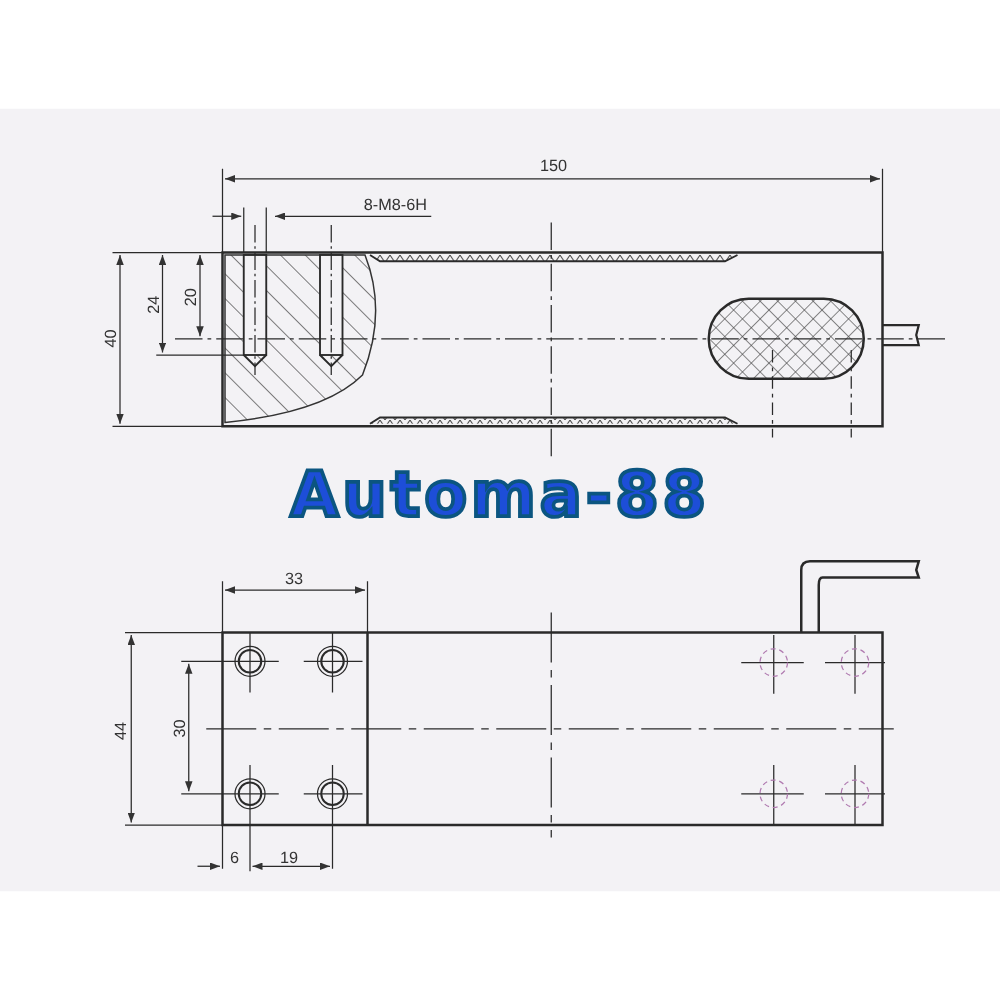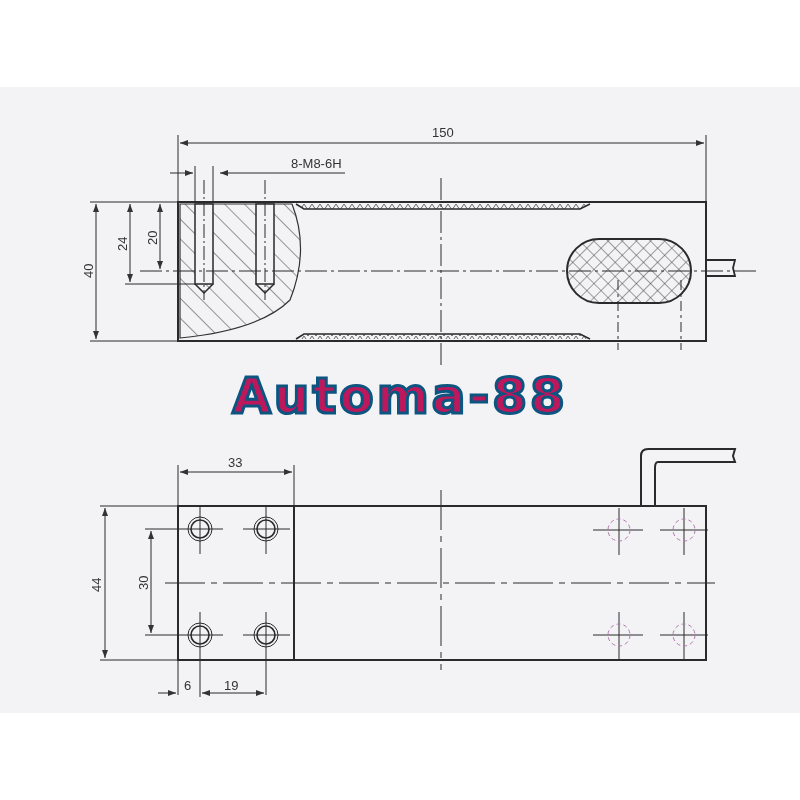--- a/index.html
+++ b/index.html
@@ -1,20 +1,20 @@
 <!DOCTYPE html>
 <html><head>
 <meta charset="utf-8">
 <style>
   html,body{margin:0;padding:0;background:#ffffff;}
   body{width:800px;height:800px;position:relative;overflow:hidden;font-family:"Liberation Sans",sans-serif;}
   #canvas{position:absolute;left:0;top:87px;width:800px;height:626px;background:#f3f2f5;}
   svg{position:absolute;left:0;top:0;}
   .dim{font-family:"Liberation Sans",sans-serif;font-size:13px;fill:#333;}
-  .brand{position:absolute;left:0;top:367px;width:800px;text-align:center;font-family:"DejaVu Sans",sans-serif;font-weight:bold;font-size:50px;letter-spacing:3px;color:#be185d;-webkit-text-stroke:3px #0b5580;}
+  .brand{position:absolute;left:0;top:367px;width:800px;text-align:center;font-family:"DejaVu Sans",sans-serif;font-weight:bold;font-size:50px;letter-spacing:3px;color:#1d4ed8;-webkit-text-stroke:3px #0b5580;}
 </style>
 </head>
 <body>
 
 <div id="canvas"></div>
 
 <svg width="800" height="800" viewBox="0 0 800 800">
   <defs>
     <pattern id="hatch" width="14" height="14" patternUnits="userSpaceOnUse" patternTransform="rotate(-45)">
       <line x1="0" y1="0" x2="0" y2="14" stroke="#333" stroke-width="1"></line>

